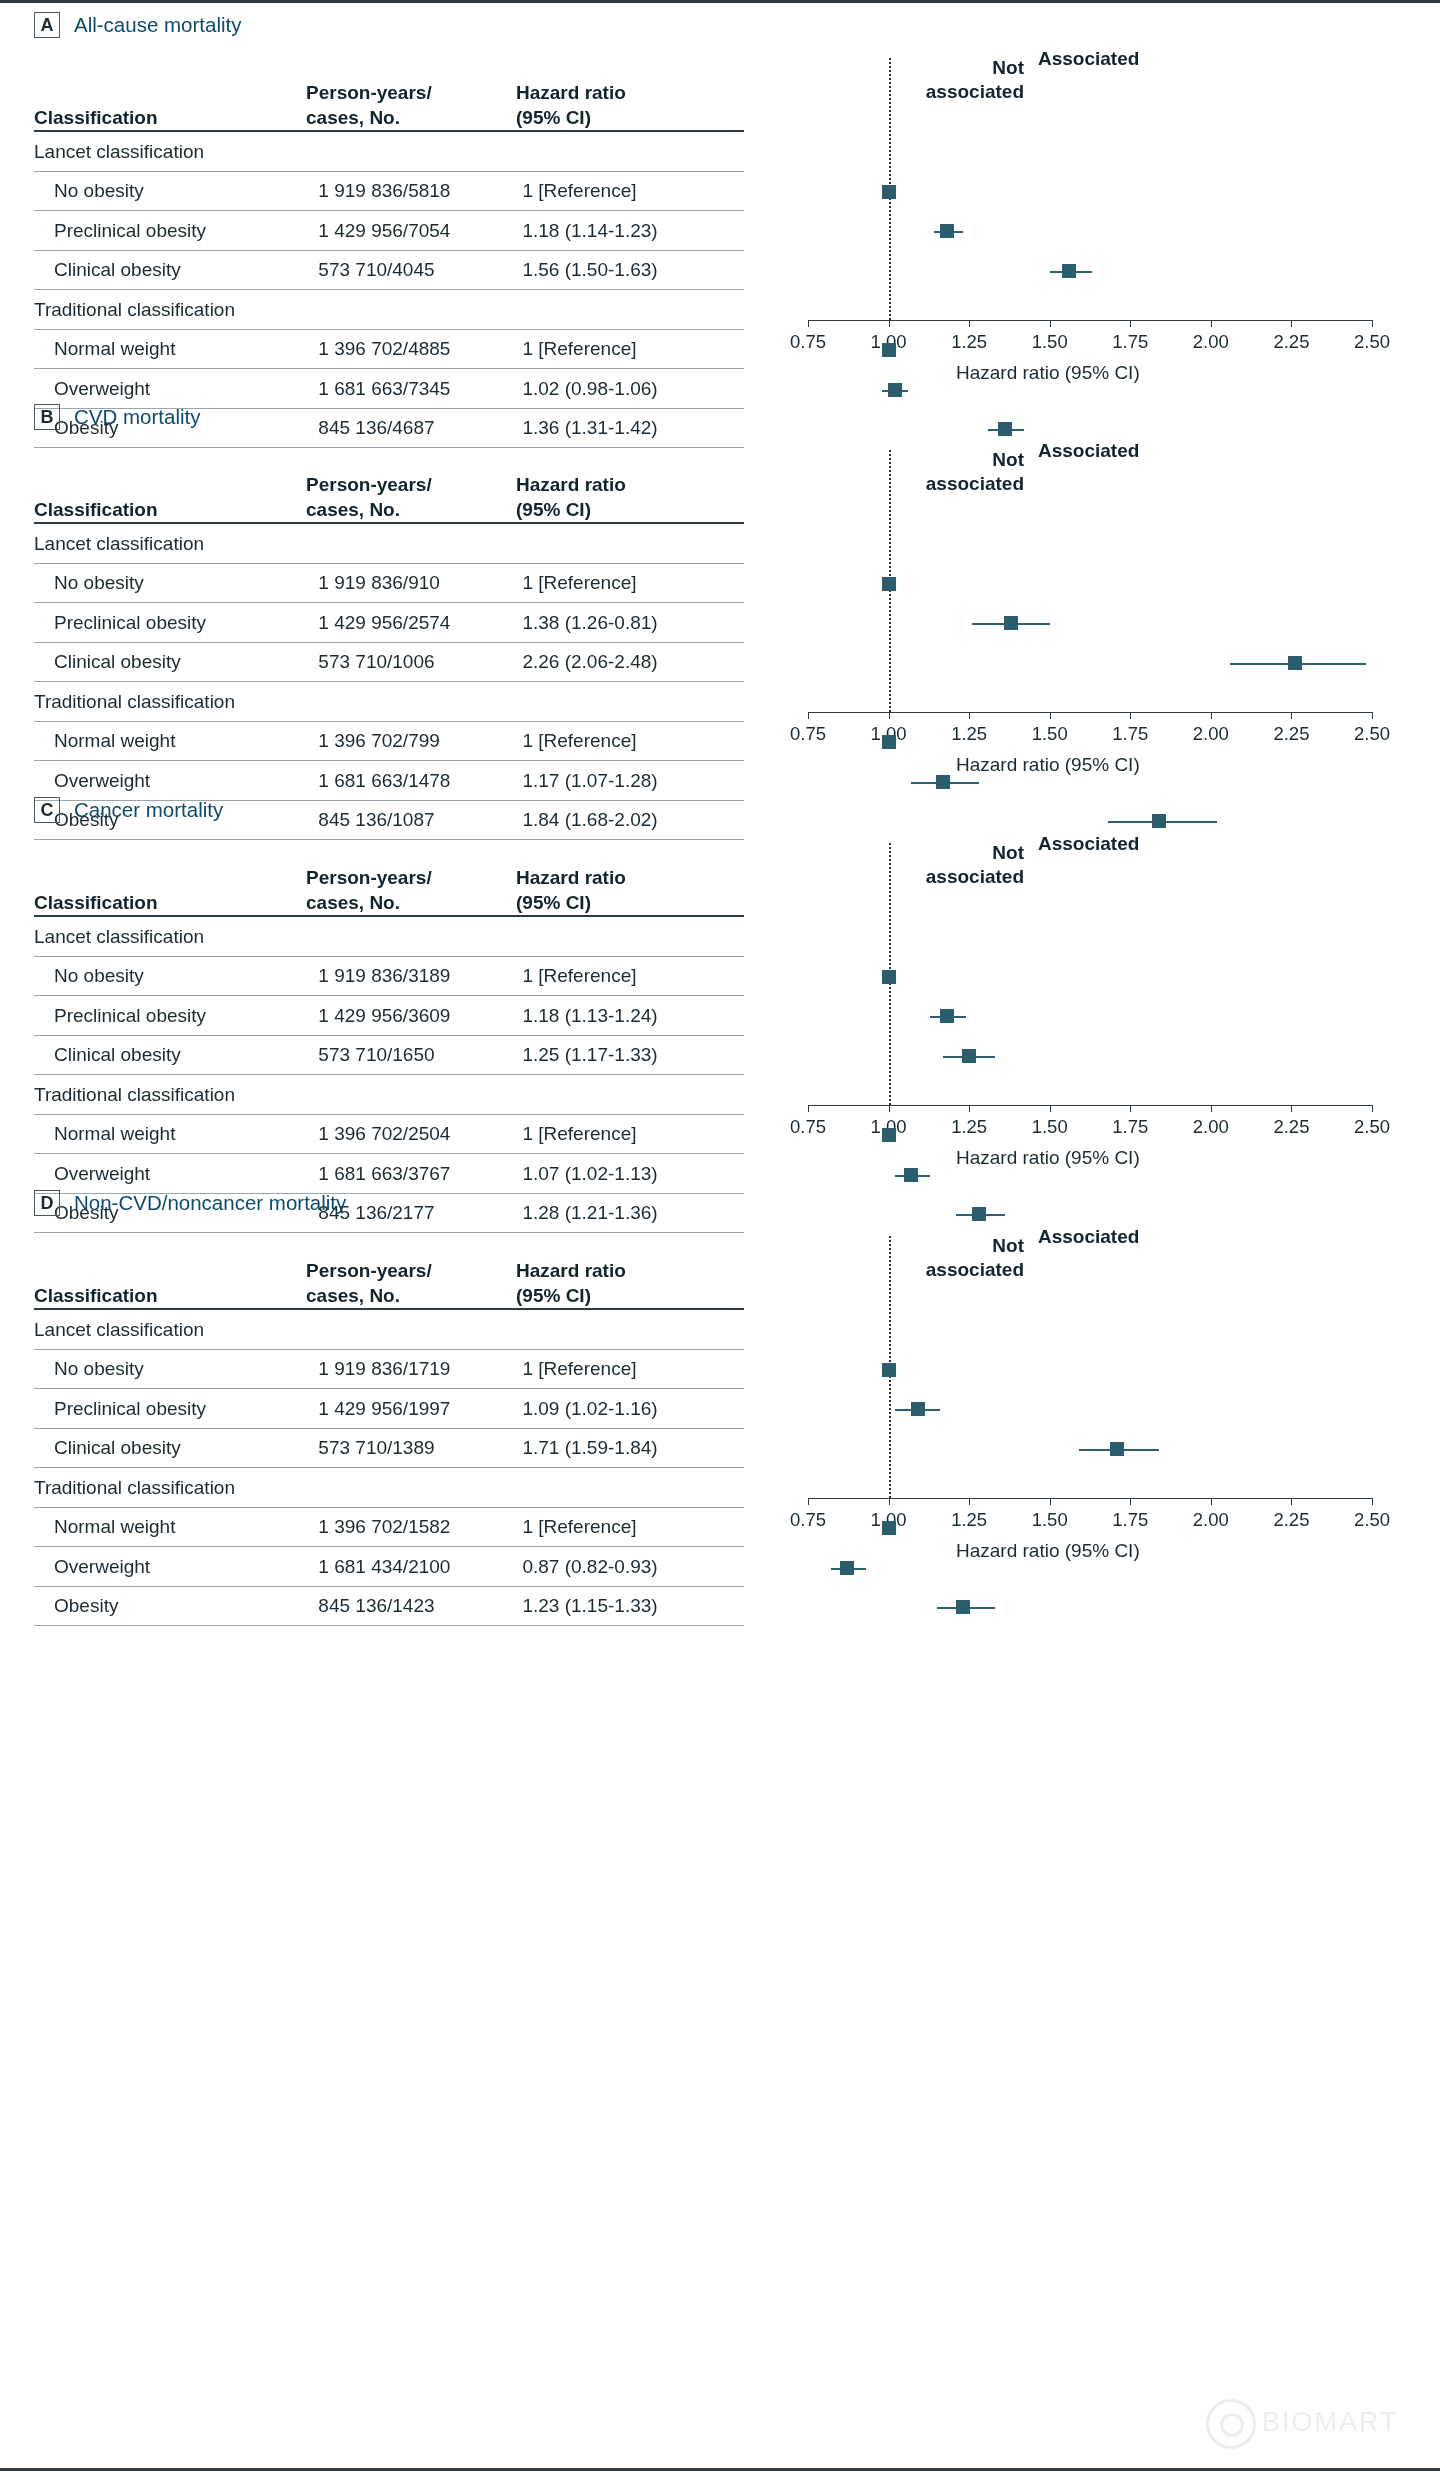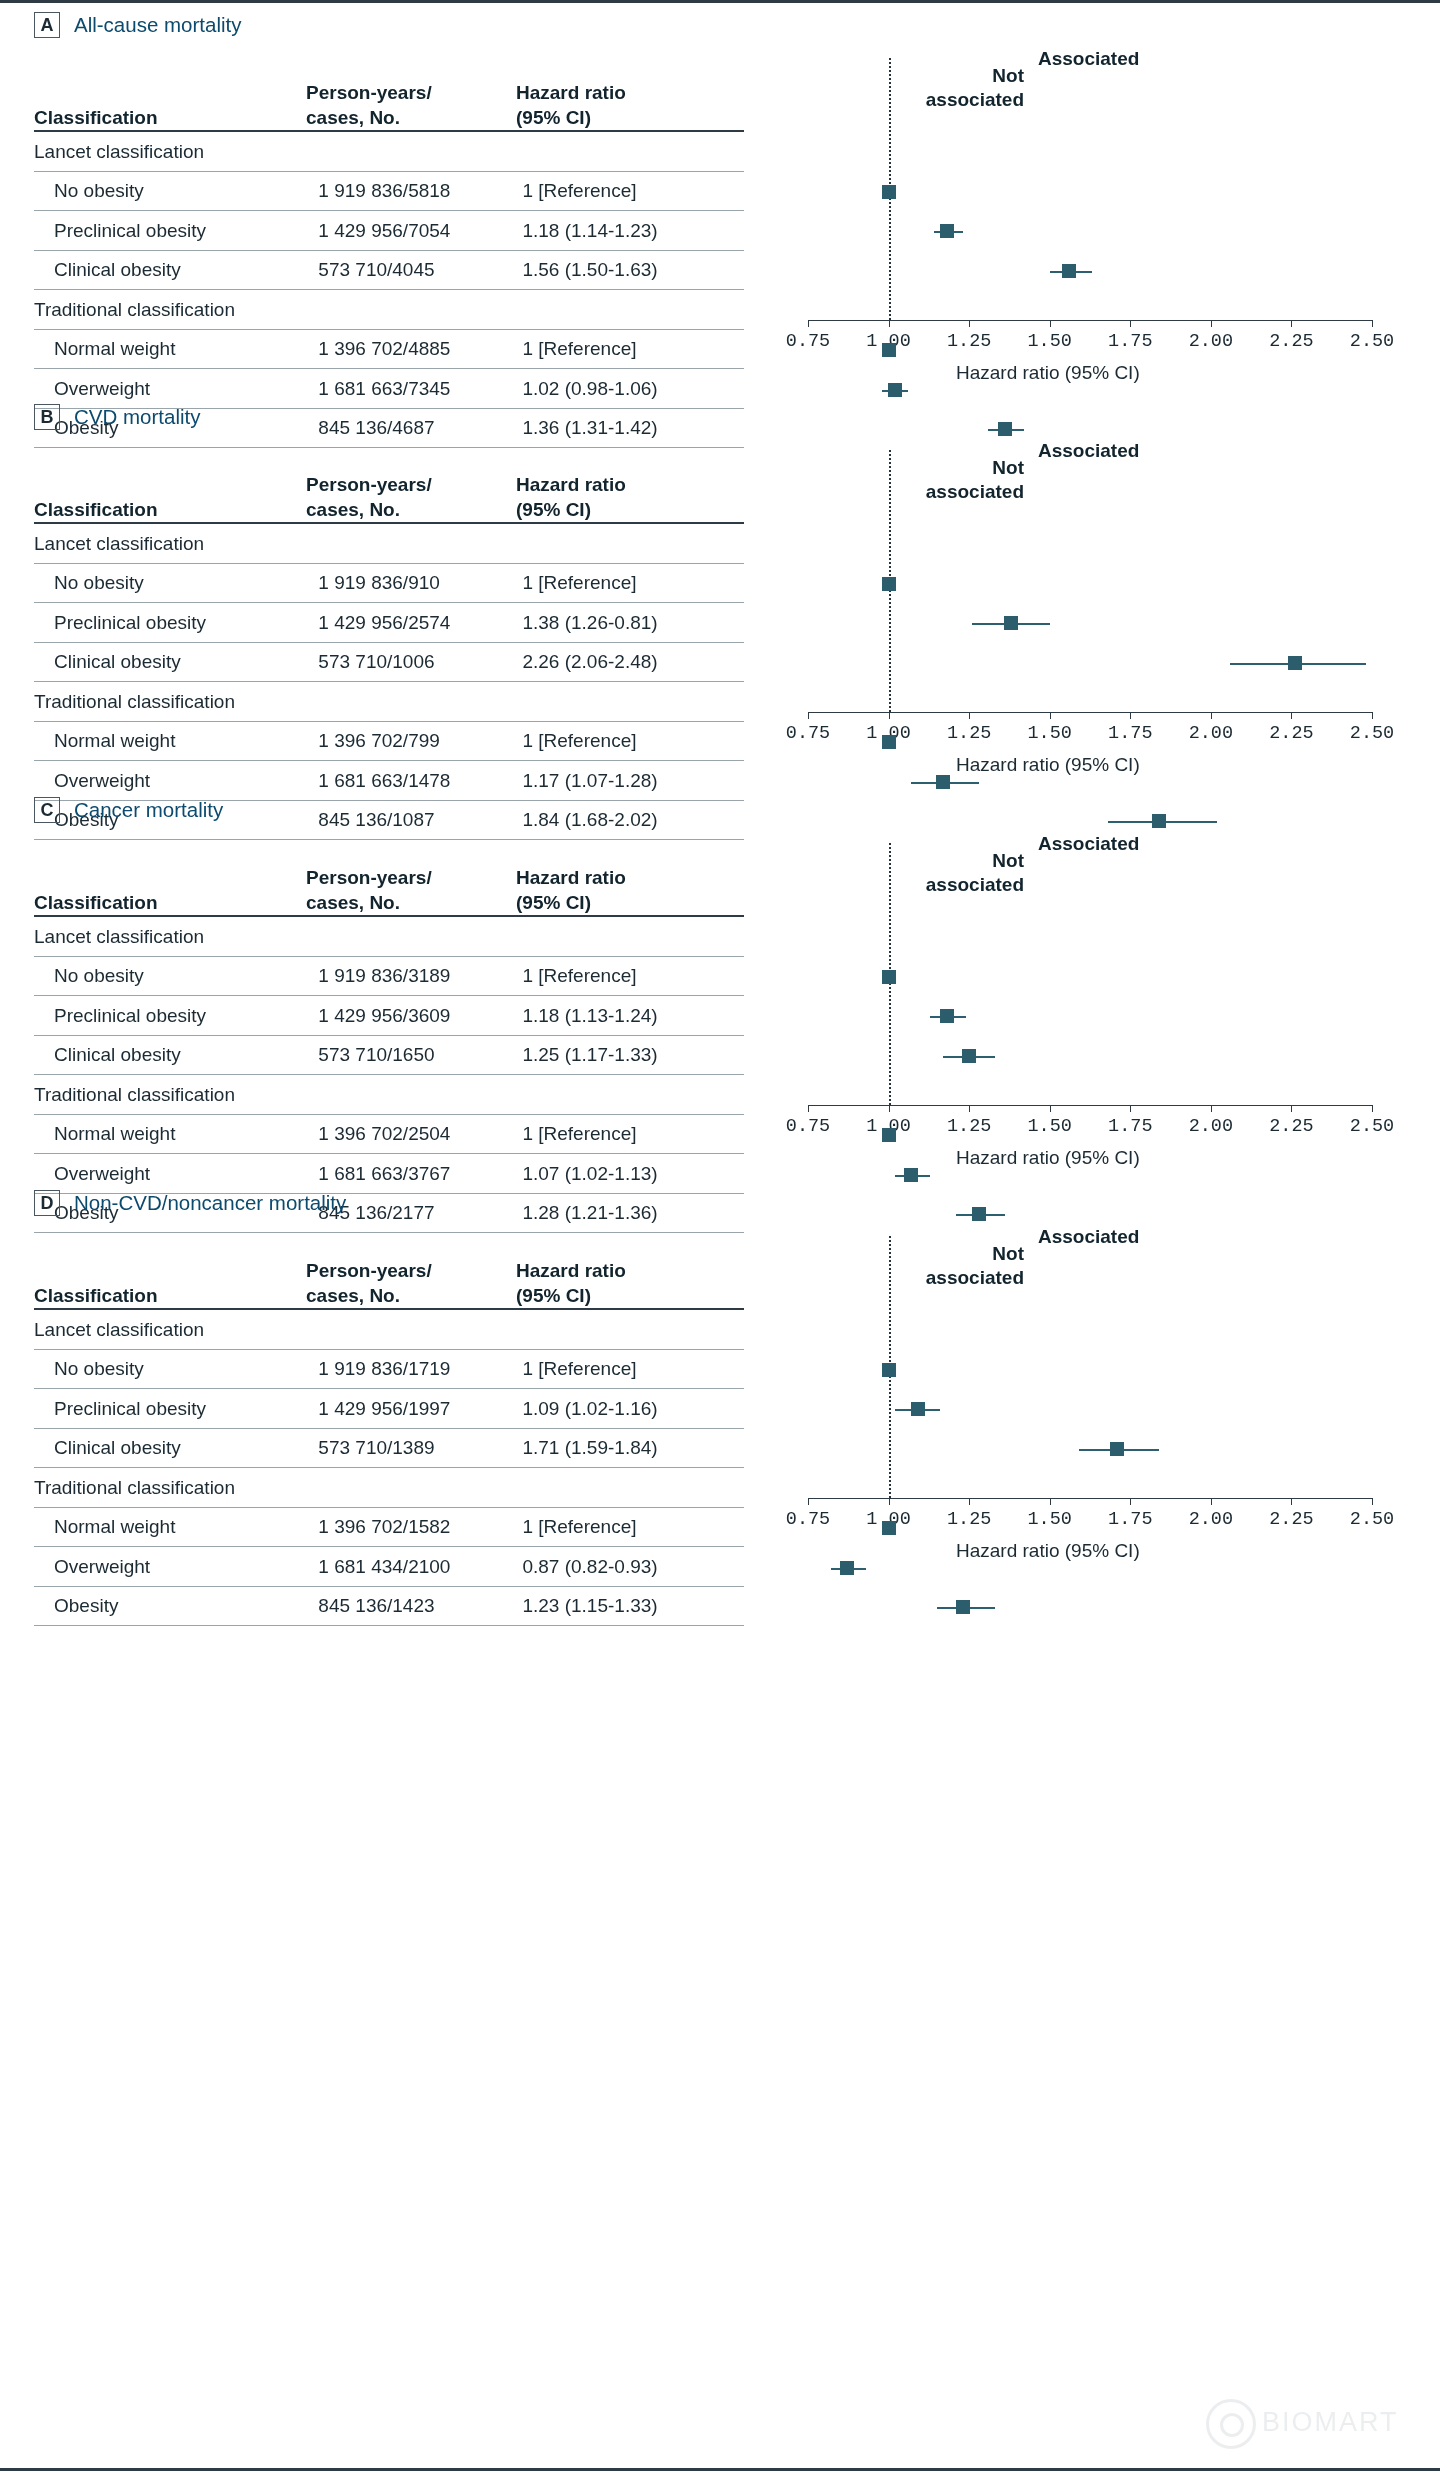--- a/index.html
+++ b/index.html
@@ -123,21 +123,21 @@
   .plot-labels {
     position: absolute;
     top: 0;
     left: 0;
     width: 660px;
     height: 58px;
   }
   .lbl-not {
     position: absolute;
     right: 396px;
-    top: 16px;
+    top: 8px;
     width: 160px;
     text-align: right;
     font-size: 19px;
     font-weight: bold;
     color: #12242e;
     line-height: 1.28;
   }
   .lbl-assoc {
     position: absolute;
     left: 278px;
@@ -168,21 +168,20 @@
     width: 0;
     border-left: 1.6px solid #2e3b44;
     height: 7px;
   }
   .ticklabel {
     position: absolute;
     font-size: 18.5px;
     color: #1b2a33;
     transform: translateX(-50%);
     white-space: nowrap;
-    font-family: Liberation Mono, monospace;
   }
   .axis-title {
     position: absolute;
     font-size: 19px;
     color: #1b2a33;
     white-space: nowrap;
   }
   .ci {
     position: absolute;
     height: 0;

